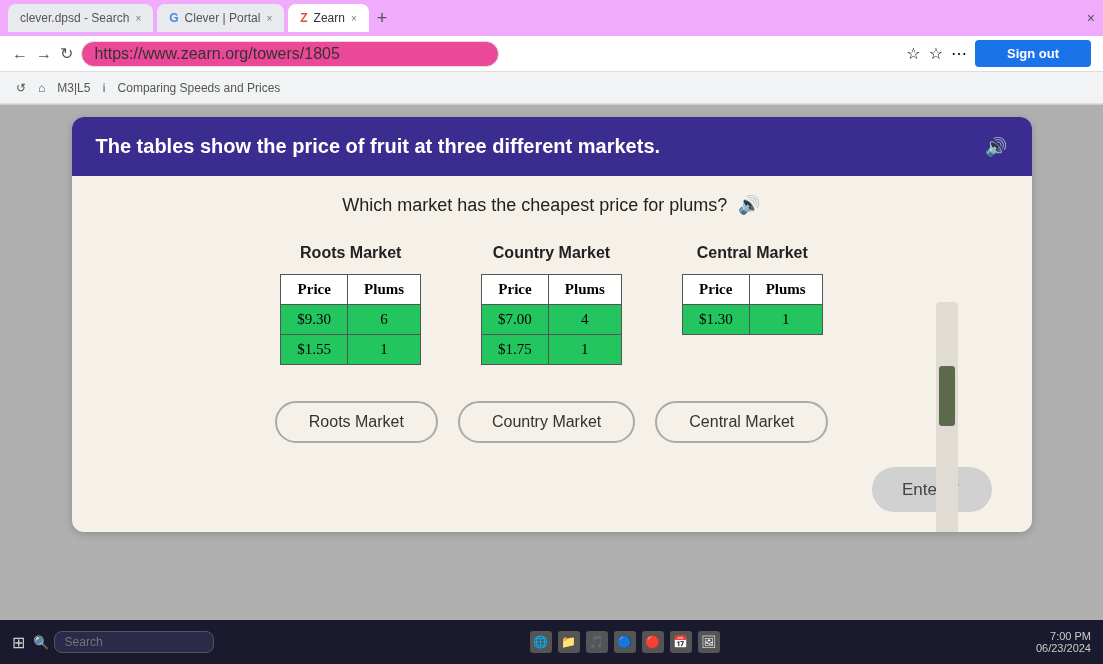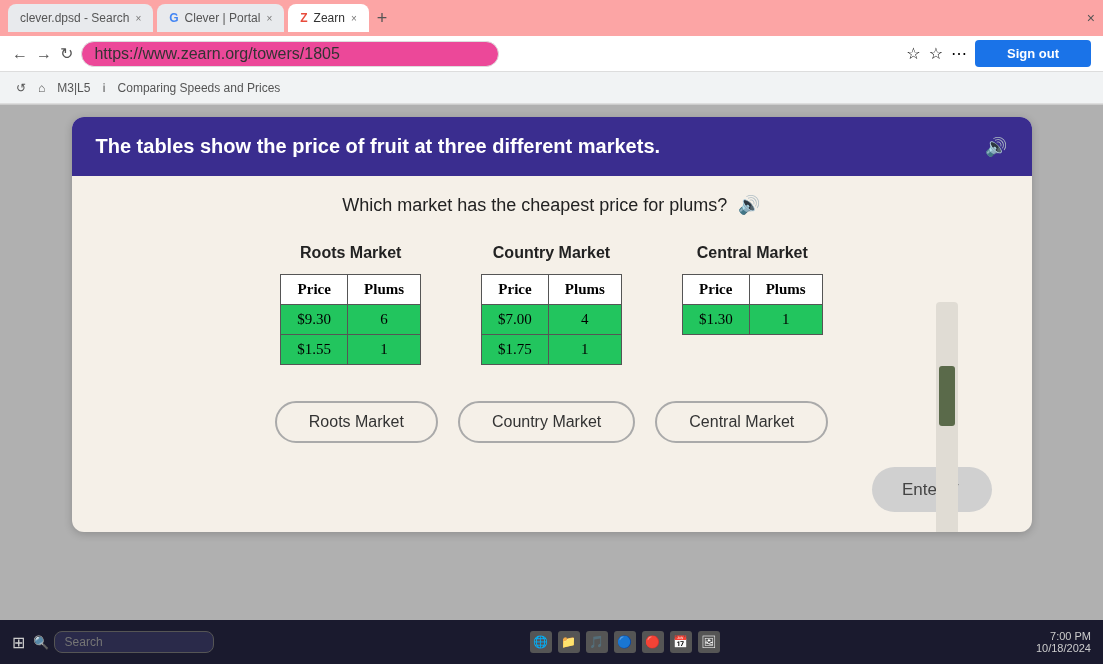--- a/index.html
+++ b/index.html
@@ -17,21 +17,21 @@
     .browser-chrome {
       width: 100%;
       background: #f1f3f4;
       border-bottom: 1px solid #ccc;
     }
 
     .tab-bar {
       display: flex;
       align-items: center;
       height: 36px;
-      background: #fca5a5;
+      background: #f0abfc;
       padding: 0 8px;
       gap: 4px;
     }
 
     .tab {
       display: flex;
       align-items: center;
       height: 28px;
       padding: 0 12px;
       border-radius: 8px 8px 0 0;
@@ -456,15 +456,15 @@
     <div class="taskbar-icon">📁</div>
     <div class="taskbar-icon">🎵</div>
     <div class="taskbar-icon">🔵</div>
     <div class="taskbar-icon">🔴</div>
     <div class="taskbar-icon">📅</div>
     <div class="taskbar-icon">🖼</div>
   </div>
 
   <div class="taskbar-right">
     <span>7:00 PM</span>
-    <span>10/18/2024</span>
+    <span>06/23/2024</span>
   </div>
 </div>
 
 </body></html>

